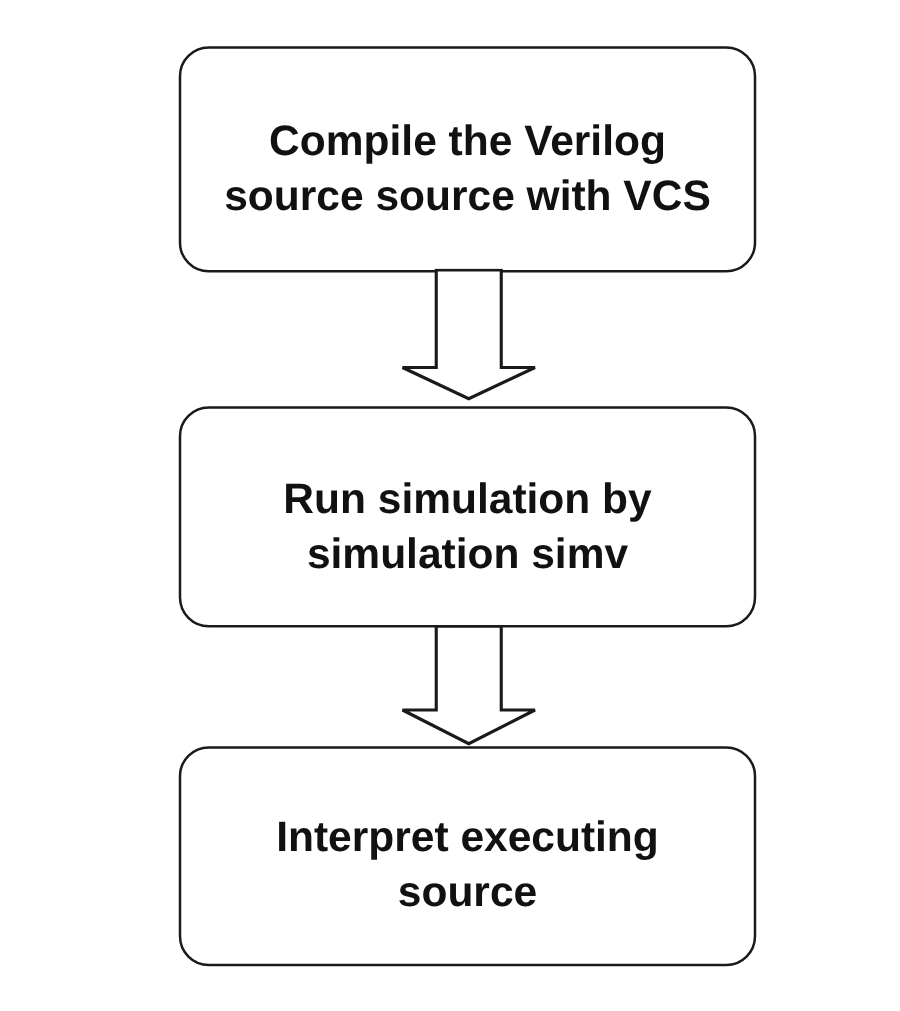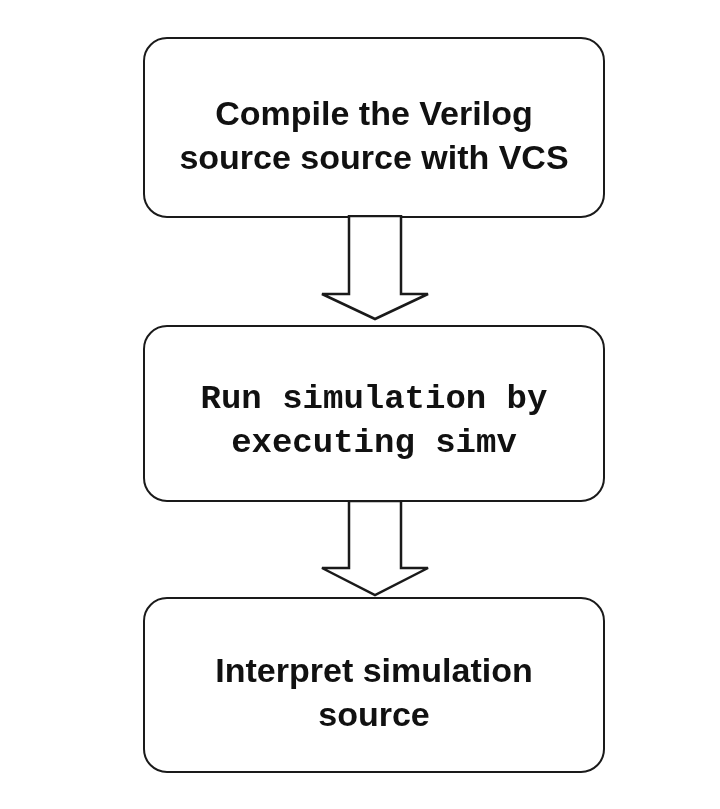--- a/index.html
+++ b/index.html
@@ -30,21 +30,21 @@
   .node-label {
     font-weight: bold;
     font-size: 34px;
     line-height: 44px;
     color: #111111;
     text-align: center;
     transform: translateY(7px);
     white-space: nowrap;
   }
   #node-compile   { top: 37px;  height: 181px; }
-  #node-run       { top: 325px; height: 177px; font-family: Liberation Mono, monospace; }
+  #node-run       { top: 325px; height: 177px; }
   #node-interpret { top: 597px; height: 176px; }
   .arrow {
     position: absolute;
     left: 319px;
     display: block;
   }
   #arrow-1 { top: 215px; }
   #arrow-2 { top: 500px; }
   .arrow polygon {
     fill: #ffffff;
@@ -65,28 +65,28 @@
     </div>
   </div>
 
   <svg class="arrow" id="arrow-1" width="112" height="107" viewBox="0 0 112 107" aria-hidden="true">
     <polygon points="30,1 82,1 82,79 109,79 56,104 3,79 30,79"></polygon>
   </svg>
 
   <div class="node" id="node-run">
     <div class="node-label">
       <div>Run simulation by</div>
-      <div>executing simv</div>
+      <div>simulation simv</div>
     </div>
   </div>
 
   <svg class="arrow" id="arrow-2" width="112" height="97" viewBox="0 0 112 97" aria-hidden="true">
     <polygon points="30,1 82,1 82,68 109,68 56,95 3,68 30,68"></polygon>
   </svg>
 
   <div class="node" id="node-interpret">
     <div class="node-label">
-      <div>Interpret simulation</div>
+      <div>Interpret executing</div>
       <div>source</div>
     </div>
   </div>
 
 </div>
 
 </body></html>

